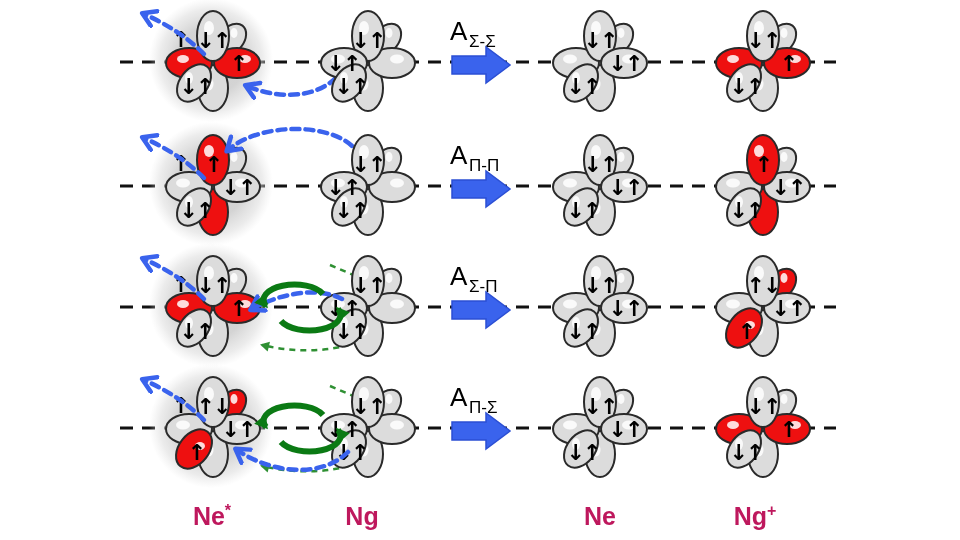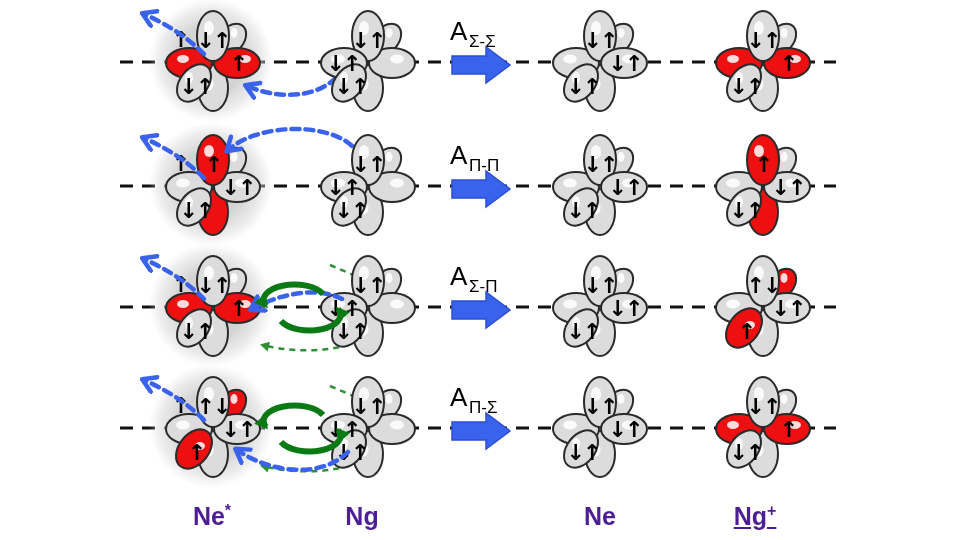--- a/index.html
+++ b/index.html
@@ -11,21 +11,21 @@
   .hl{fill:#ffffff;opacity:.85;}
   .axis{stroke:#111111;stroke-width:3;stroke-dasharray:13 9;fill:none;}
   .spin{font:bold 22px "DejaVu Sans",sans-serif;fill:#000;text-anchor:middle;letter-spacing:-2px;}
   .free{font:bold 22px "DejaVu Sans",sans-serif;fill:#000;text-anchor:middle;}
   .bluedash{stroke:#3a63ed;stroke-width:4.5;fill:none;stroke-dasharray:8 6;stroke-linecap:round;}
   .rot{stroke:#0b7a14;stroke-width:6;fill:none;}
   .gthin{stroke:#2f9033;stroke-width:2.5;fill:none;stroke-dasharray:6 5;}
   .blockarrow{fill:#3a63ed;stroke:#2b4fd4;stroke-width:1.5;}
   .alab{font:400 26px "Liberation Sans",sans-serif;fill:#000;}
   .alabsub{font:400 17px "Liberation Sans",sans-serif;fill:#000;}
-  .collabel{position:absolute;transform:translateX(-50%);font:bold 25px "Liberation Sans",sans-serif;color:#4c1d95;white-space:nowrap;}
+  .collabel{position:absolute;transform:translateX(-50%);font:bold 25px "Liberation Sans",sans-serif;color:#be185d;white-space:nowrap;}
   .collabel sup{font-size:16px;}
 </style>
 </head>
 <body>
 
 <div id="stage">
 <svg width="960" height="540" viewBox="0 0 960 540">
   <defs>
     <radialGradient id="halog">
       <stop offset="0%" stop-color="#cfcfcf" stop-opacity="0.95"></stop>
@@ -263,14 +263,14 @@
       <text class="spin" x="763" y="414">↓↑</text>
       <text class="spin" x="788" y="437">↑</text>
       <text class="spin" x="746" y="460">↓↑</text>
     </g>
   </g>
 </svg>
 
 <div class="collabel" style="left:212px;top:502px;"><span>Ne</span><sup>*</sup></div>
 <div class="collabel" style="left:362px;top:502px;"><span>Ng</span><sup></sup></div>
 <div class="collabel" style="left:600px;top:502px;"><span>Ne</span><sup></sup></div>
-<div class="collabel" style="left:755px;top:502px;text-decoration:underline;"><span>Ng</span><sup>+</sup></div>
+<div class="collabel" style="left:755px;top:502px;"><span>Ng</span><sup>+</sup></div>
 </div>
 
 </body></html>

